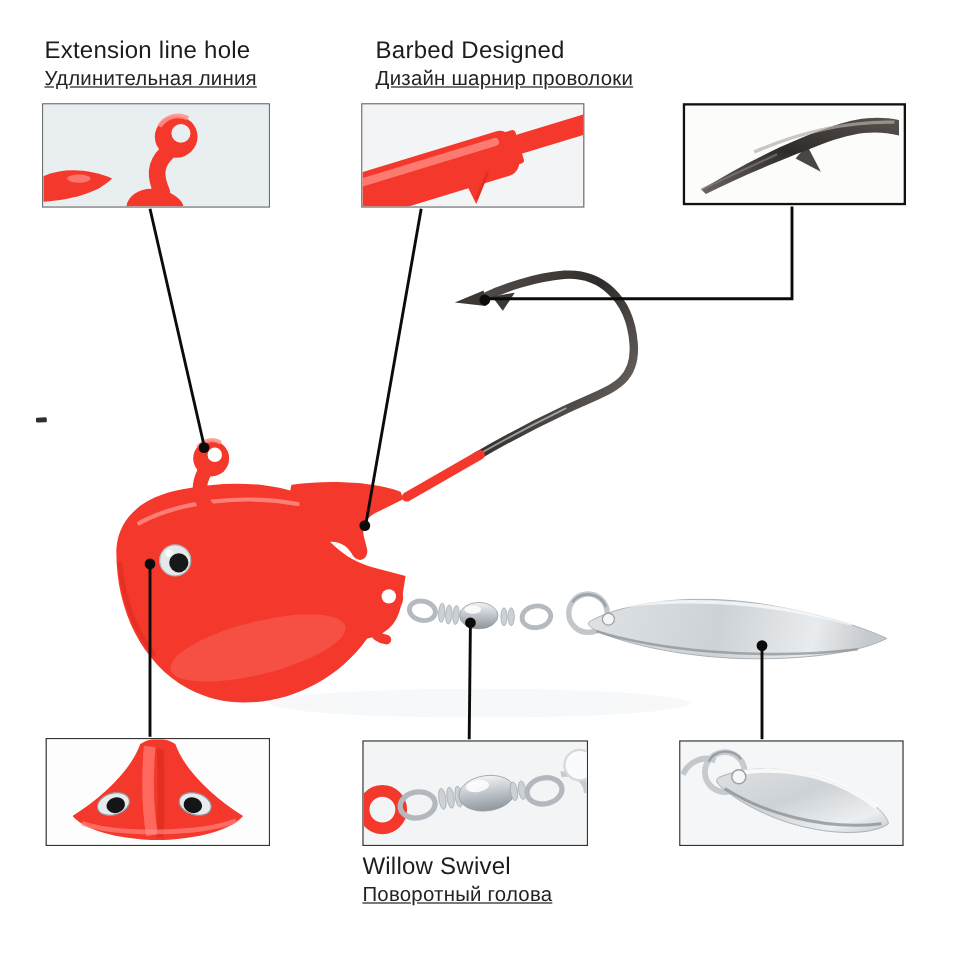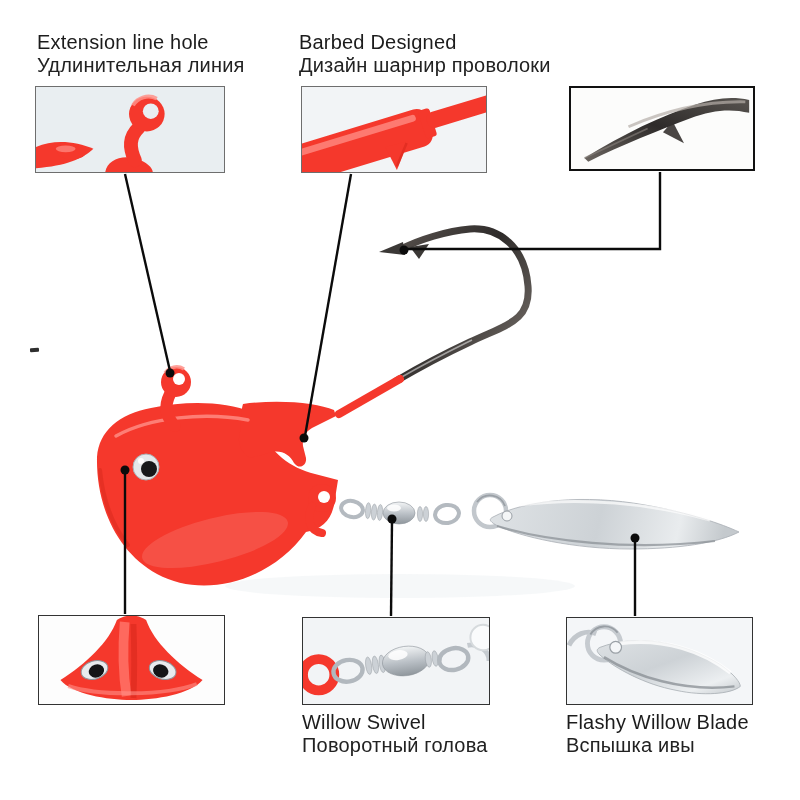--- a/index.html
+++ b/index.html
@@ -8,21 +8,21 @@
     font-family:"Liberation Sans", sans-serif;
     position:relative;overflow:hidden;
   }
   .stage{position:absolute;left:0;top:0;width:780px;height:800px;}
   .overlay-svg{position:absolute;left:0;top:0;width:800px;height:800px;}
   .callout-label{position:absolute;white-space:nowrap;}
   .callout-label .t{
     font-size:20px;line-height:25px;color:#1c1c1c;letter-spacing:.2px;
   }
   .callout-label .s{
-    font-size:20px;line-height:21px;color:#222;letter-spacing:.2px;
+    font-size:17px;line-height:21px;color:#222;letter-spacing:.2px;text-decoration:underline;
   }
   .inset{position:absolute;box-sizing:border-box;background:#eef1f4;overflow:hidden;}
   .inset svg{display:block;width:100%;height:100%;}
   .b-thin{border:1px solid #6e6e6e;}
   .b-dark{border:2px solid #111;}
   .b-mid{border:1px solid #333;}
   :root{
     --accent-red:#f5382c;
     --red-dark:#d5271b;
     --red-light:#ff9088;
@@ -144,31 +144,27 @@
       <circle cx="125" cy="470" r="4.5"></circle>
       <circle cx="392" cy="519" r="4.5"></circle>
       <circle cx="635" cy="538" r="4.5"></circle>
     </g>
   </svg>
 
   <div class="callout-label" style="left:37px;top:30px">
     <div class="t">Extension line hole</div>
     <div class="s">Удлинительная линия</div>
   </div>
-  <div class="callout-label" style="left:299px;top:30px">
+  <div class="callout-label" style="left:313px;top:30px">
     <div class="t">Barbed Designed</div>
     <div class="s">Дизайн шарнир проволоки</div>
   </div>
   <div class="callout-label" style="left:302px;top:710px">
     <div class="t">Willow Swivel</div>
     <div class="s">Поворотный голова</div>
-  </div>
-  <div class="callout-label" style="left:566px;top:710px">
-    <div class="t">Flashy Willow Blade</div>
-    <div class="s">Вспышка ивы</div>
   </div>
 
   <div class="inset b-thin" style="left:35px;top:86px;width:190px;height:87px">
     <svg viewBox="0 0 190 88" preserveAspectRatio="none">
       <rect width="190" height="88" fill="#e9eef1"></rect>
       <path d="M0,62 C18,54 40,56 58,64 C48,74 30,82 0,84 Z" fill="var(--accent-red)"></path>
       <ellipse cx="36" cy="68" rx="14" ry="7" fill="var(--accent-red)"></ellipse>
       <ellipse cx="30" cy="64" rx="10" ry="3.5" fill="var(--red-light)" opacity="0.7"></ellipse>
       <path d="M70,88 C72,76 86,70 100,74 C112,77 118,84 118,88 Z" fill="var(--accent-red)"></path>
       <path d="M104,42 C94,52 94,62 100,76" stroke="var(--accent-red)" stroke-width="14" stroke-linecap="round" fill="none"></path>

